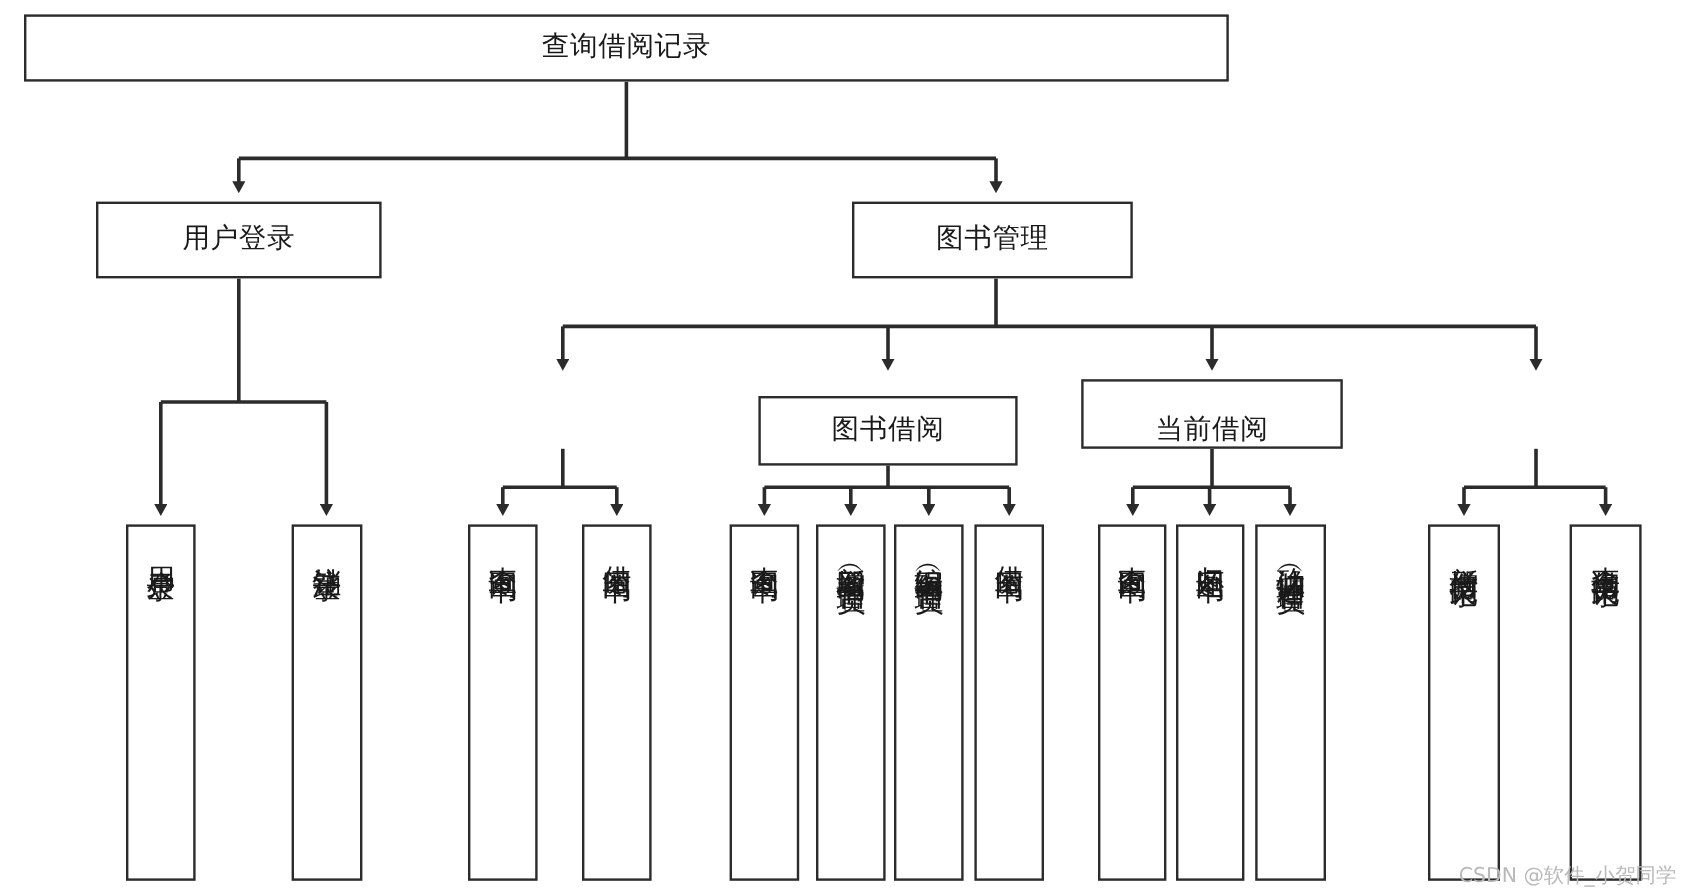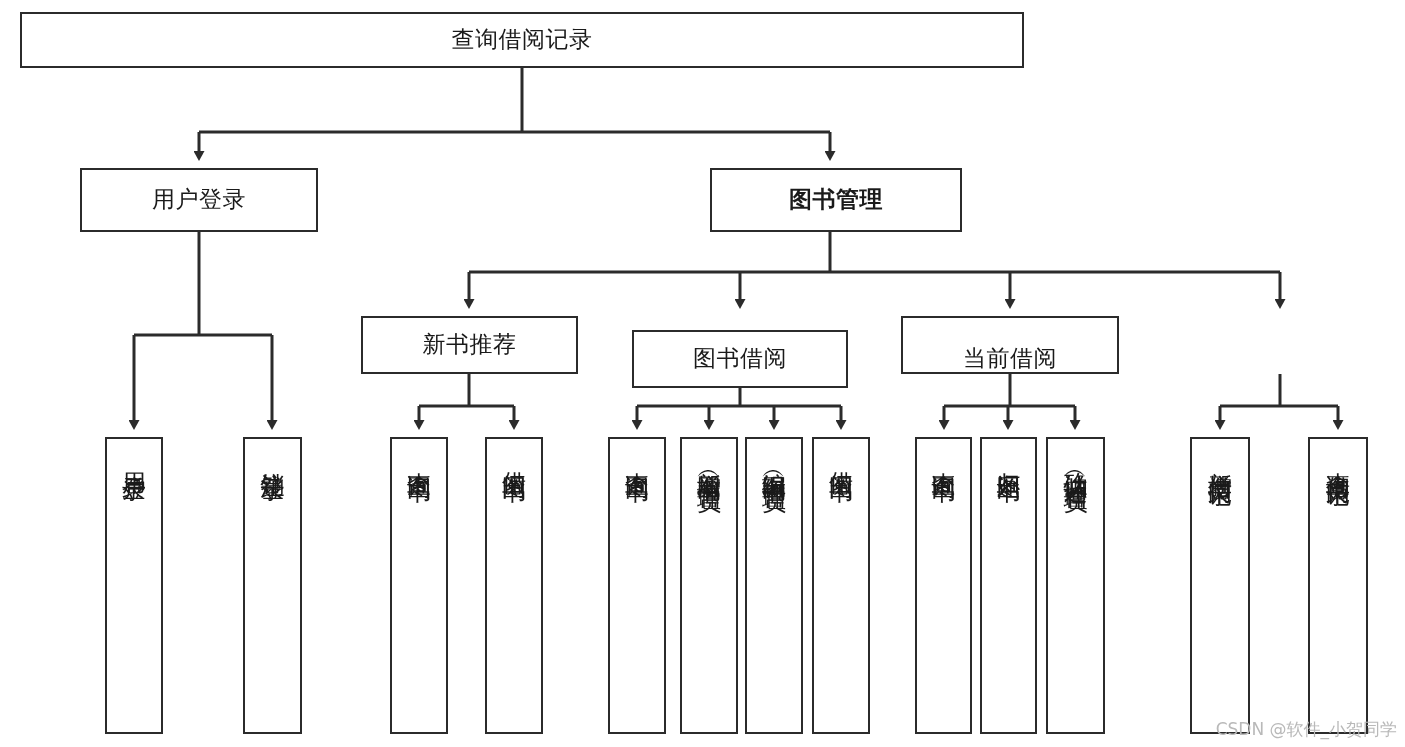--- a/index.html
+++ b/index.html
@@ -126,27 +126,24 @@
     </g>
   </svg>
 
   <div class="node-box horiz" style="left:20px; top:12px; width:1004px; height:56px;">
     <span class="node-label">查询借阅记录</span>
   </div>
 
   <div class="node-box horiz" style="left:80px; top:168px; width:238px; height:64px;">
     <span class="node-label">用户登录</span>
   </div>
-  <div class="node-box horiz" style="left:710px; top:168px; width:252px; height:64px;font-weight:bold;">
+  <div class="node-box horiz" style="left:710px; top:168px; width:234px; height:64px;">
     <span class="node-label">图书管理</span>
   </div>
 
-  <div class="node-box horiz" style="left:361px; top:316px; width:217px; height:58px;">
-    <span class="node-label">新书推荐</span>
-  </div>
   <div class="node-box horiz" style="left:632px; top:316px; width:216px; height:58px;margin-top:14px;">
     <span class="node-label">图书借阅</span>
   </div>
   <div class="node-box horiz" style="left:901px; top:316px; width:218px; height:58px;align-items:flex-end;">
     <span class="node-label">当前借阅</span>
   </div>
 
   <div class="node-box vert" style="left:105px; top:437px; width:58px; height:297px;">
     <span class="node-label">用户登录</span>
   </div>

